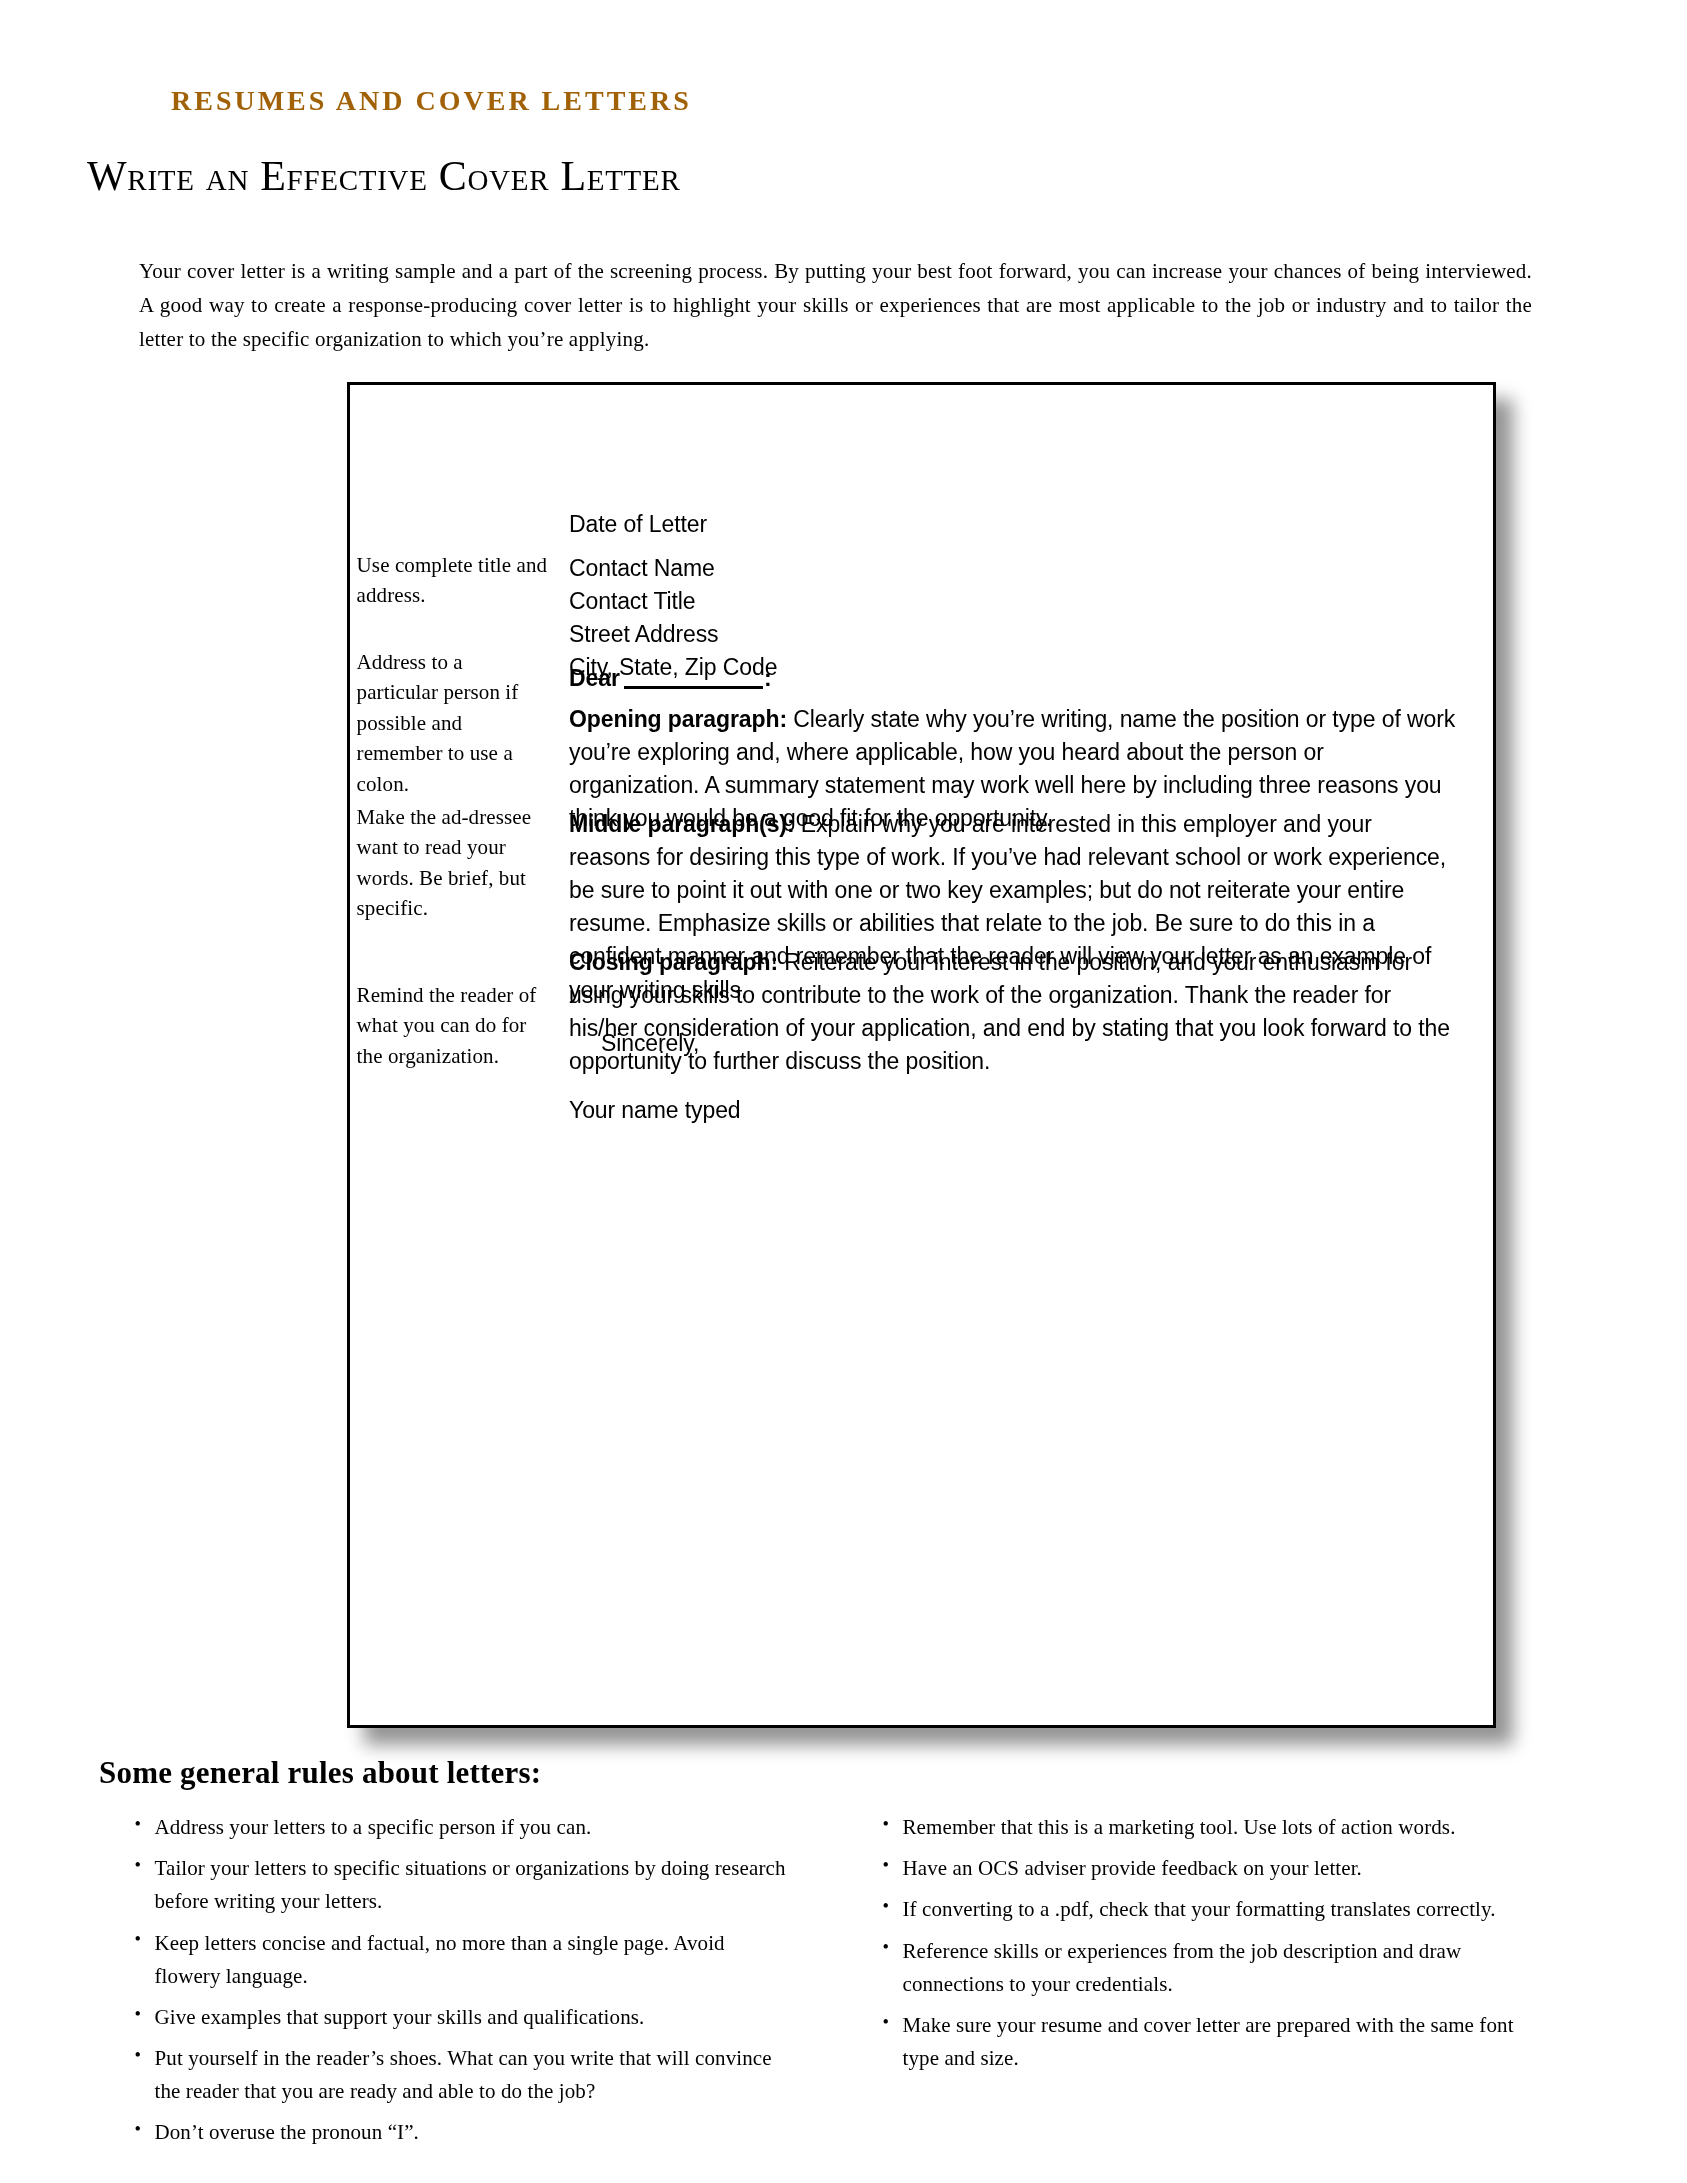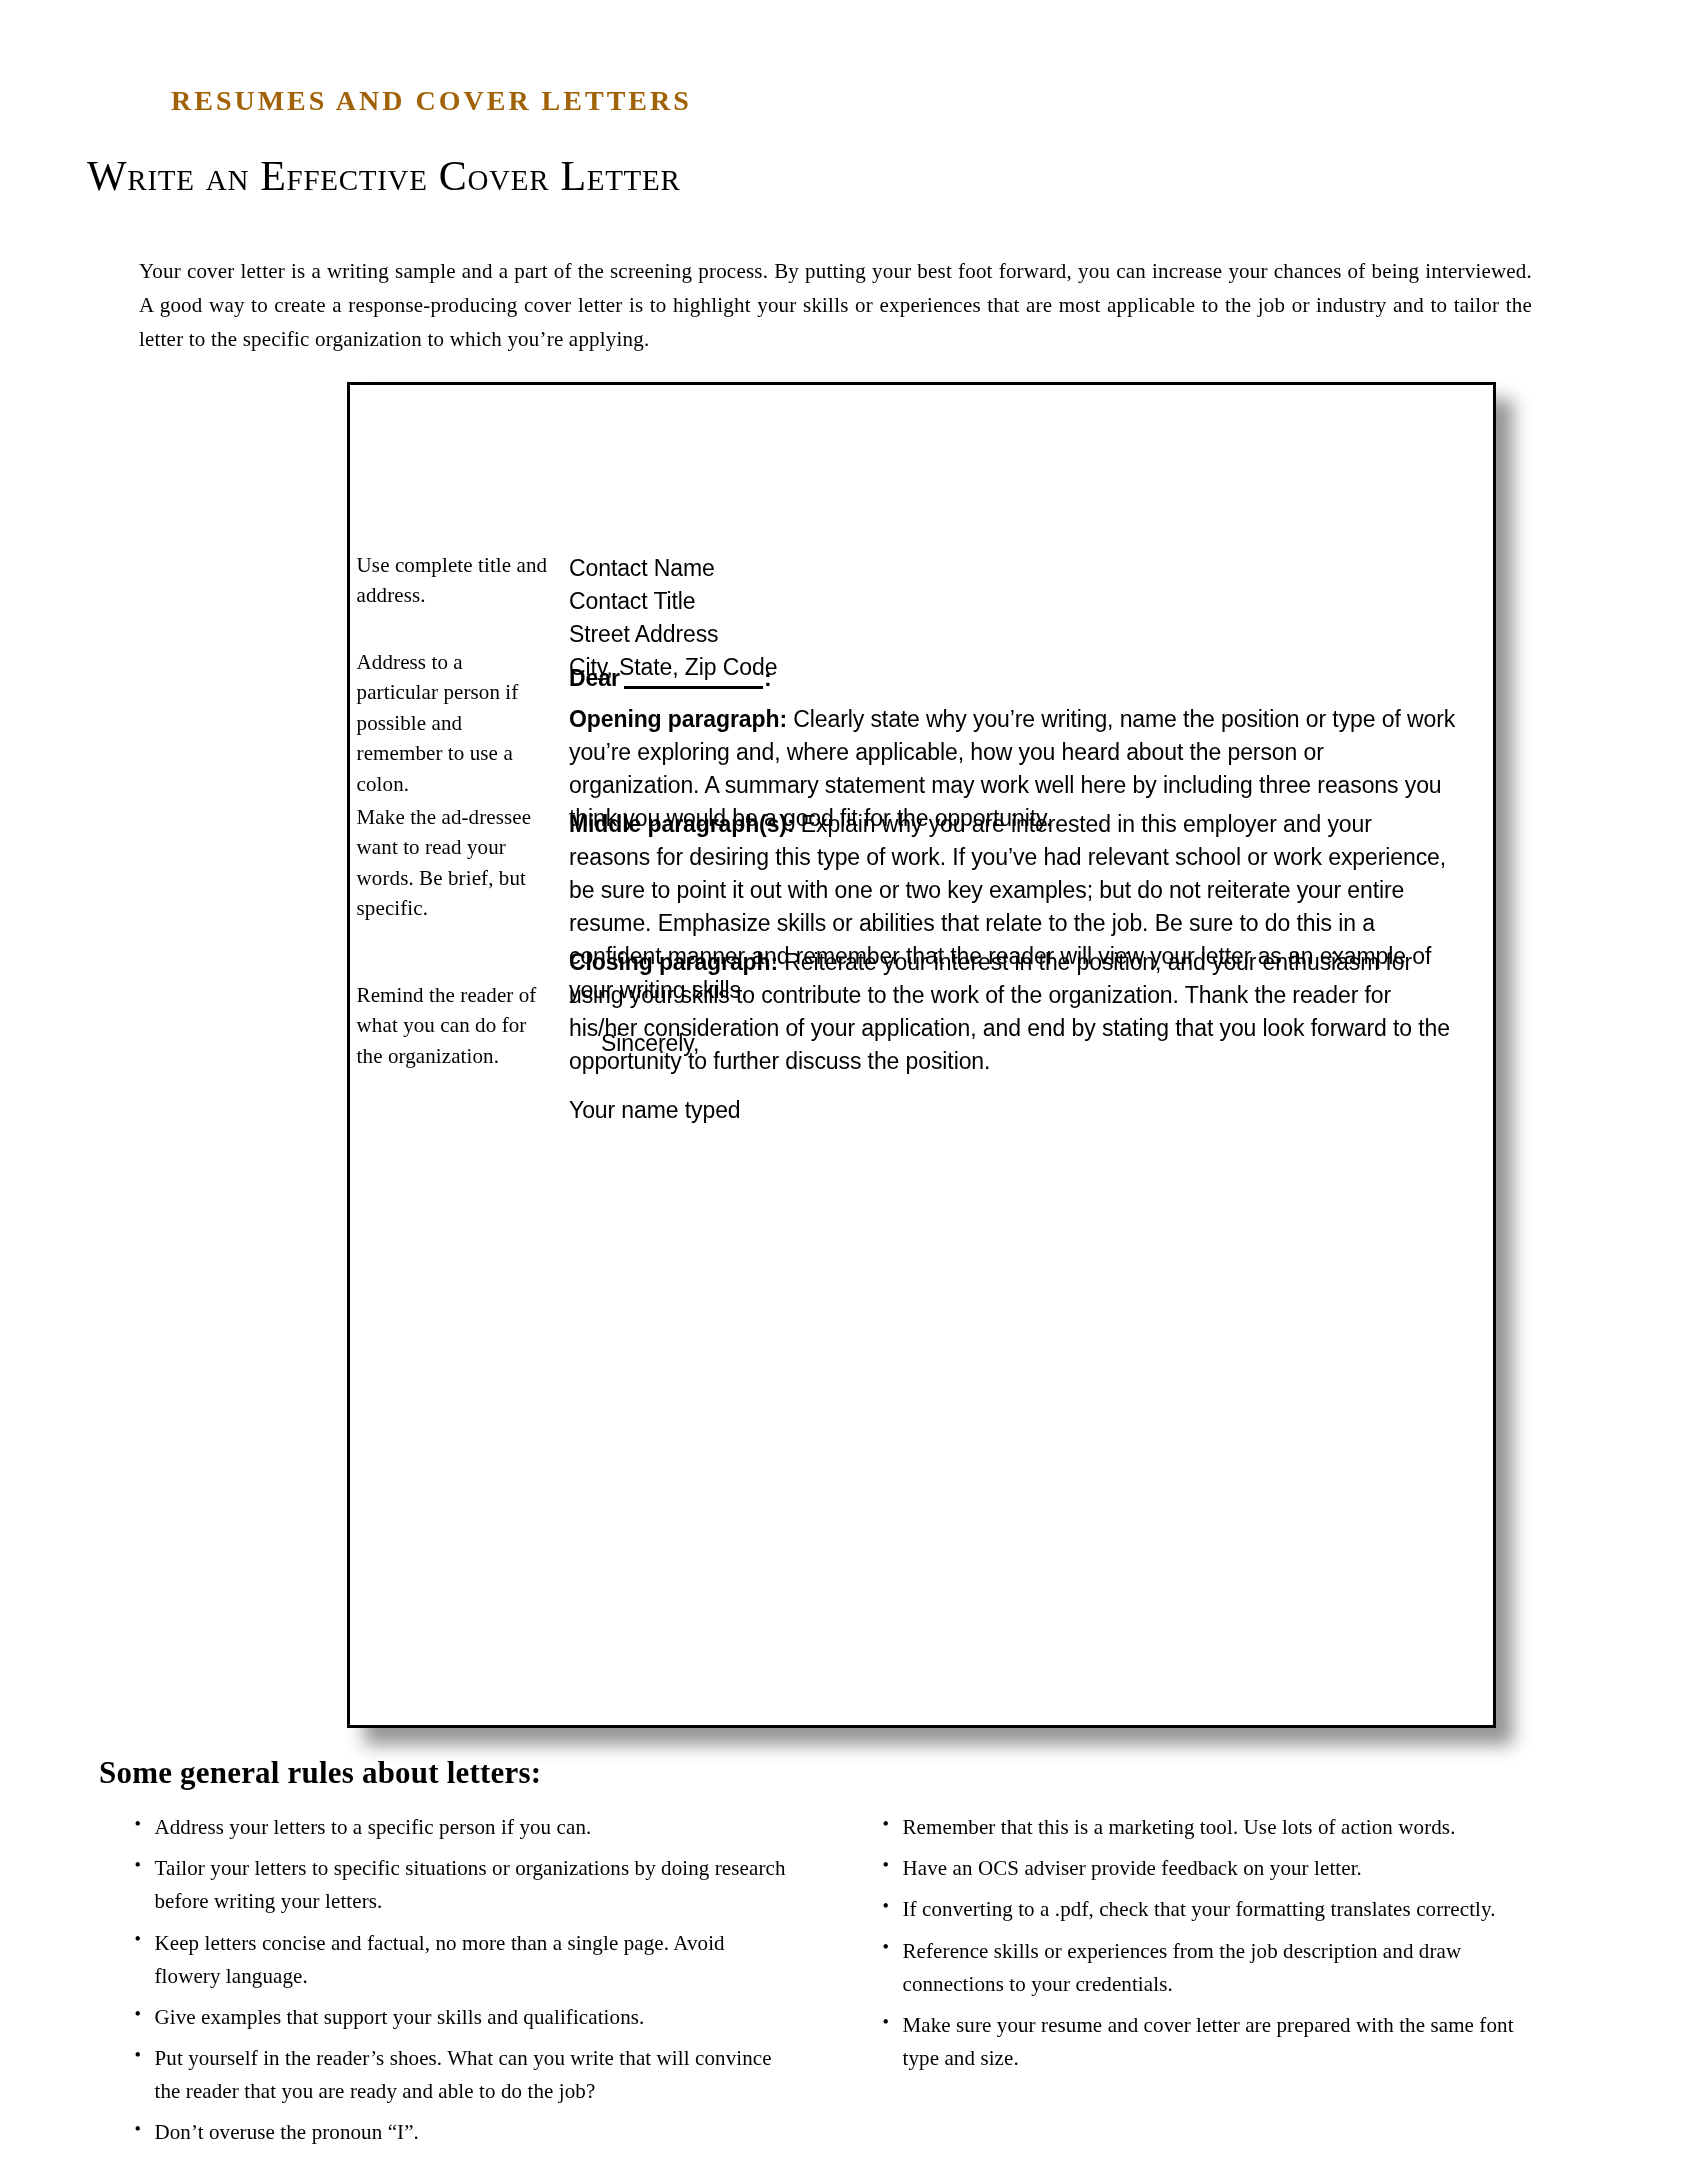--- a/index.html
+++ b/index.html
@@ -146,20 +146,21 @@
 <div id="letter-box">
 
   <div class="annot" style="left:6.6px; top:165px;">Use complete title and address.</div>
 
   <div class="annot" style="left:6.6px; top:262px;">Address to a particular person if possible and remember to use a colon.</div>
 
   <div class="annot" style="left:6.6px; top:417px;">Make the ad-dressee want to read your words. Be brief, but specific.</div>
 
   <div class="annot" style="left:6.6px; top:552px;margin-top:43px;">Remind the reader of what you can do for the organization.</div>
 
+  <div class="letter-line" style="top:123px;">Date of Letter</div>
 
   <div class="letter-line" style="top:167px;">
     <div>Contact Name</div>
     <div>Contact Title</div>
     <div>Street Address</div>
     <div>City, State, Zip Code</div>
   </div>
 
   <div class="letter-salutation" style="top:265px;margin-top:12px;">
     <b>Dear</b><span class="blank-rule"></span><b>:</b>

